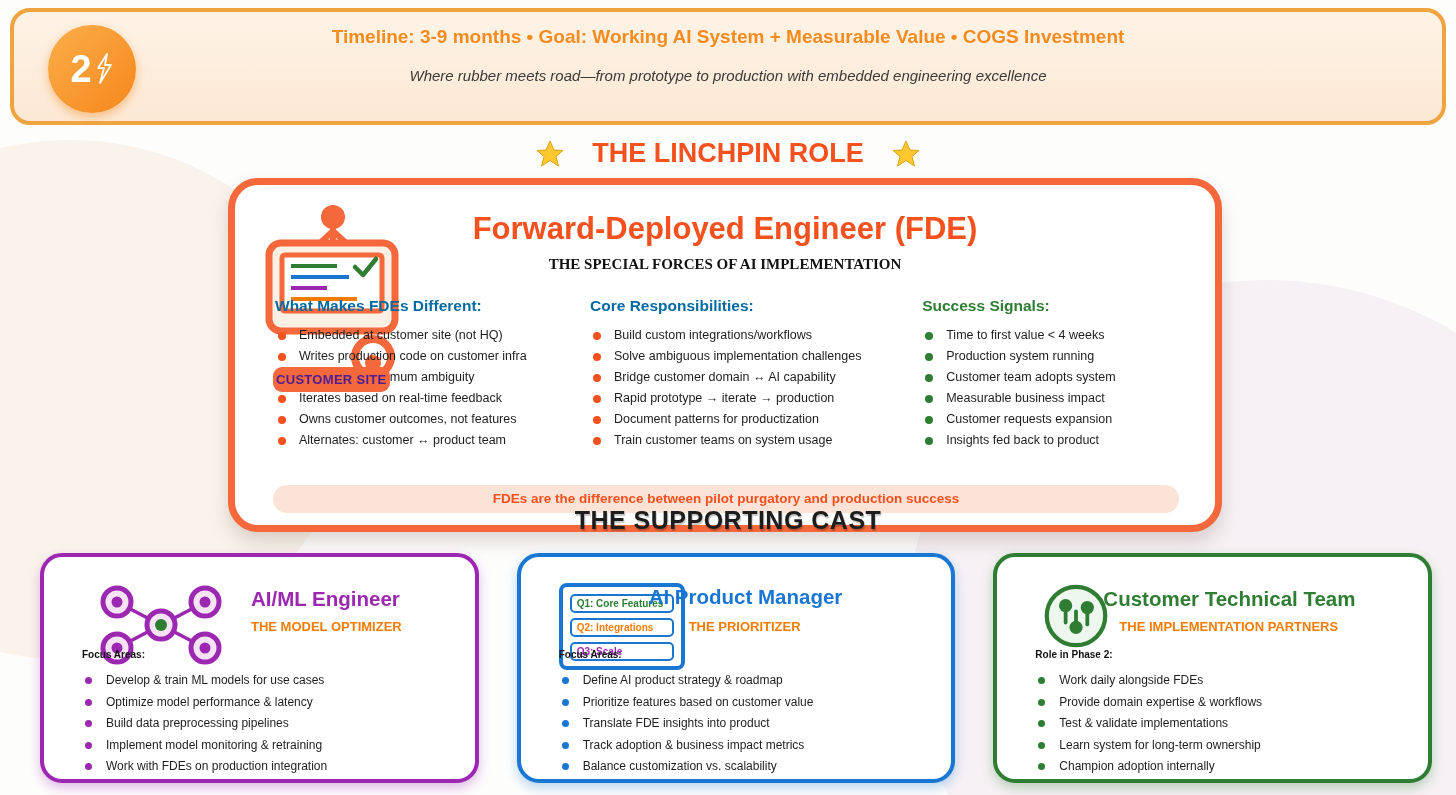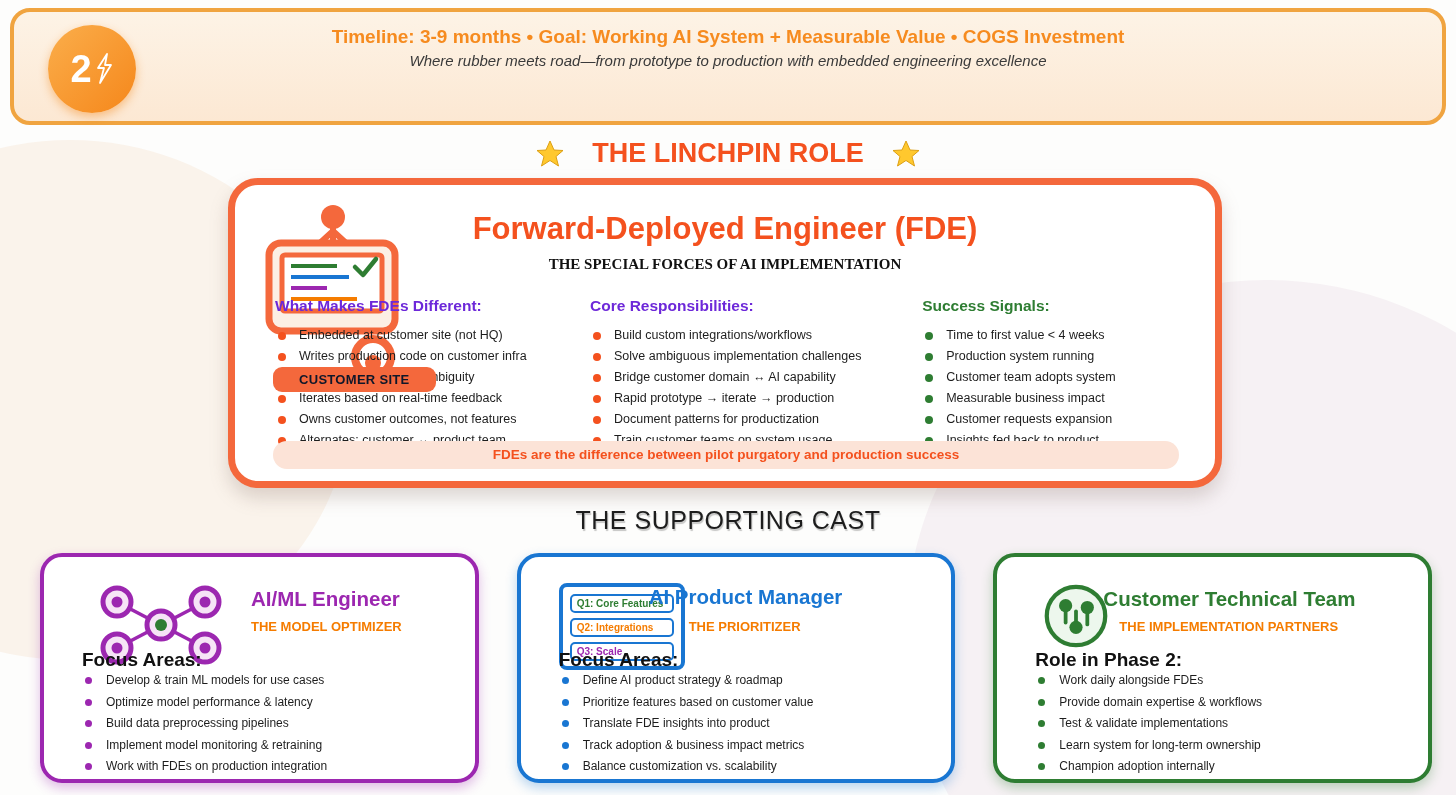--- a/index.html
+++ b/index.html
@@ -25,52 +25,52 @@
     display:flex; align-items:center; justify-content:center;
     color:#fff; font-size:38px; font-weight:bold;
     box-shadow:0 4px 10px rgba(245,135,27,.45);
   }
   .badge svg { margin-left:2px; }
   .banner h1 {
     font-size:42px; font-weight:800; letter-spacing:.5px; color:#141414;
     text-shadow:2px 3px 2px rgba(0,0,0,.3);
   }
   .banner .sub { margin-top:6px; font-size:19px; font-weight:bold; color:#F68B1F; }
-  .banner .tagline { margin-top:4px; font-size:15px; font-style:italic; color:#3a3a3a; }
+  .banner .tagline { margin-top:19px; font-size:15px; font-style:italic; color:#3a3a3a; }
 
   
   .linchpin-heading {
     position:absolute; top:138px; left:0; width:100%; z-index:2;
     display:flex; align-items:center; justify-content:center; gap:28px;
     font-size:27px; font-weight:800; color:#F4511E;
   }
 
   
   .fde-card {
-    position:absolute; left:228px; top:178px; width:994px; height:310px;
+    position:absolute; left:228px; top:178px; width:994px; height:354px;
     background:#fff; border:7px solid #F4683C; border-radius:30px;
     box-shadow:0 10px 18px rgba(140,120,110,.28); z-index:2;
   }
   .fde-title { text-align:center; margin-top:26px; font-size:31px; font-weight:800; color:#F4511E; }
   .fde-sub   { text-align:center; margin-top:9px; font-size:15px; font-weight:bold; color:#111;font-family:Liberation Serif, serif; }
 
   .whiteboard-icon { position:absolute; left:28px; top:18px; z-index:1; }
   .pin-icon { position:absolute; left:113px; top:148px; z-index:1; }
   .site-badge {
     position:absolute; left:38px; top:182px; z-index:3;
-    background:#F4683C; color:#0f172a; font-size:13px; font-weight:bold;
-    padding:5px 26px; border-radius:9px; letter-spacing:.3px;
+    background:#F4683C; color:#4c1d95; font-size:13px; font-weight:bold;
+    padding:5px 3px; border-radius:9px; letter-spacing:.3px;
   }
 
   .fde-cols {
     position:absolute; left:40px; right:36px; top:112px; z-index:2;
     display:grid; grid-template-columns:1.02fr 1.08fr .9fr; column-gap:24px;
   }
   .fde-col h3 { font-size:15.5px; font-weight:800; margin-bottom:13px; }
-  .col-orange h3 { color:#6d28d9; }
+  .col-orange h3 { color:#0369a1; }
   .col-green  h3 { color:#2E7D32; }
   ul.dotted { list-style:none; }
   ul.dotted li {
     position:relative; padding-left:24px; font-size:12.5px; color:#1d1d1d; margin-bottom:7px;
   }
   ul.dotted li::before {
     content:""; position:absolute; left:3px; top:4px; width:8px; height:8px; border-radius:50%;
     background:var(--dot,#F4511E);
   }
   .col-orange { --dot:#F4511E; }
@@ -78,21 +78,21 @@
 
   .fde-banner {
     position:absolute; left:38px; right:36px; bottom:12px; height:28px; z-index:2;
     background:#FCE3D7; border-radius:14px;
     text-align:center; line-height:28px; font-size:13.5px; font-weight:bold; color:#F4511E;
   }
 
   
   .cast-heading {
     position:absolute; top:506px; left:0; width:100%; text-align:center; z-index:2;
-    font-size:25px; font-weight:400; color:#1d1d1d; letter-spacing:.5px;
+    font-size:25px; font-weight:700; color:#1d1d1d; letter-spacing:.5px;
     text-shadow:1px 2px 1px rgba(0,0,0,.22);
   }
   .cards {
     position:absolute; left:40px; top:553px; width:1392px; height:230px; z-index:2;
     display:flex; gap:38px;
   }
   .card {
     flex:1; position:relative; background:#fff; border-radius:22px; height:230px;
     border:4px solid var(--accent);
     box-shadow:0 5px 12px var(--glow);
@@ -101,21 +101,21 @@
   .card-blue   { --accent:#1976D2; --dot:#1976D2; --glow:rgba(25,118,210,.3); }
   .card-green  { --accent:#2E7D32; --dot:#2E7D32; --glow:rgba(46,125,50,.3); }
   .card .role-title { position:absolute; font-size:20.5px; font-weight:800; z-index:2; }
   .card-purple .role-title { left:207px; top:30px; color:#9C27B0; }
   .card-blue   .role-title { left:128px; top:28px; color:#1976D2; }
   .card-green  .role-title { left:106px; top:30px; color:#2E7D32; }
   .card .role-sub { position:absolute; font-size:13px; font-weight:800; color:#F57C00; z-index:2; }
   .card-purple .role-sub { left:207px; top:62px; }
   .card-blue   .role-sub { left:168px; top:62px; }
   .card-green  .role-sub { left:122px; top:62px; }
-  .card .list-heading { position:absolute; left:38px; top:92px; font-size:19px; font-weight:800; color:#111; z-index:2; }
+  .card .list-heading { position:absolute; left:38px; top:92px; font-size:10px; font-weight:800; color:#111; z-index:2; }
   .card ul.dotted { position:absolute; left:38px; top:116px; right:16px; z-index:2; }
   .card ul.dotted li { font-size:12px; margin-bottom:7.5px; }
   .card ul.dotted li::before { width:7px; height:7px; top:4px; }
 
   .nn-icon   { position:absolute; left:46px; top:24px; z-index:1; }
   .team-icon { position:absolute; left:46px; top:26px; z-index:1; }
 
   .roadmap-icon {
     position:absolute; left:38px; top:26px; width:126px; z-index:1;
     background:#fff; border:4px solid #1976D2; border-radius:8px; padding:7px 7px 5px 7px;

